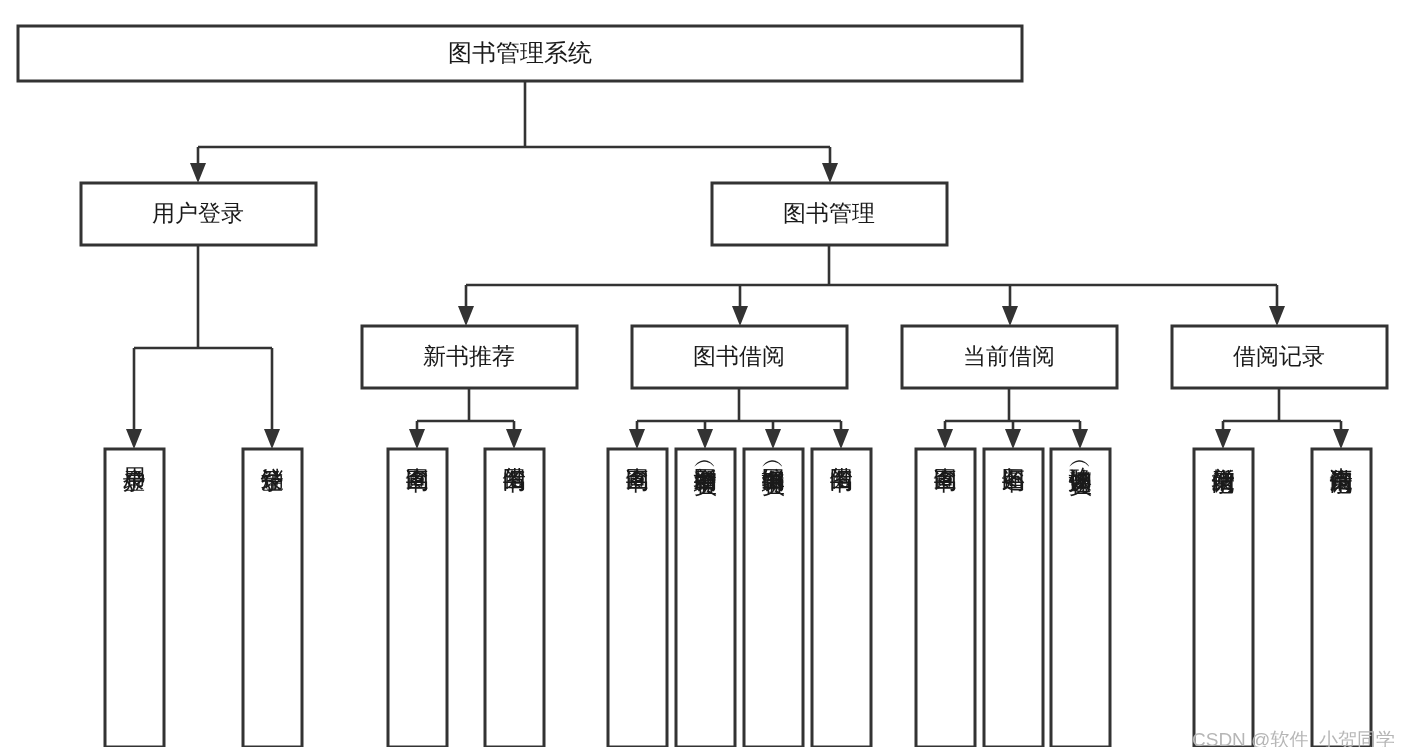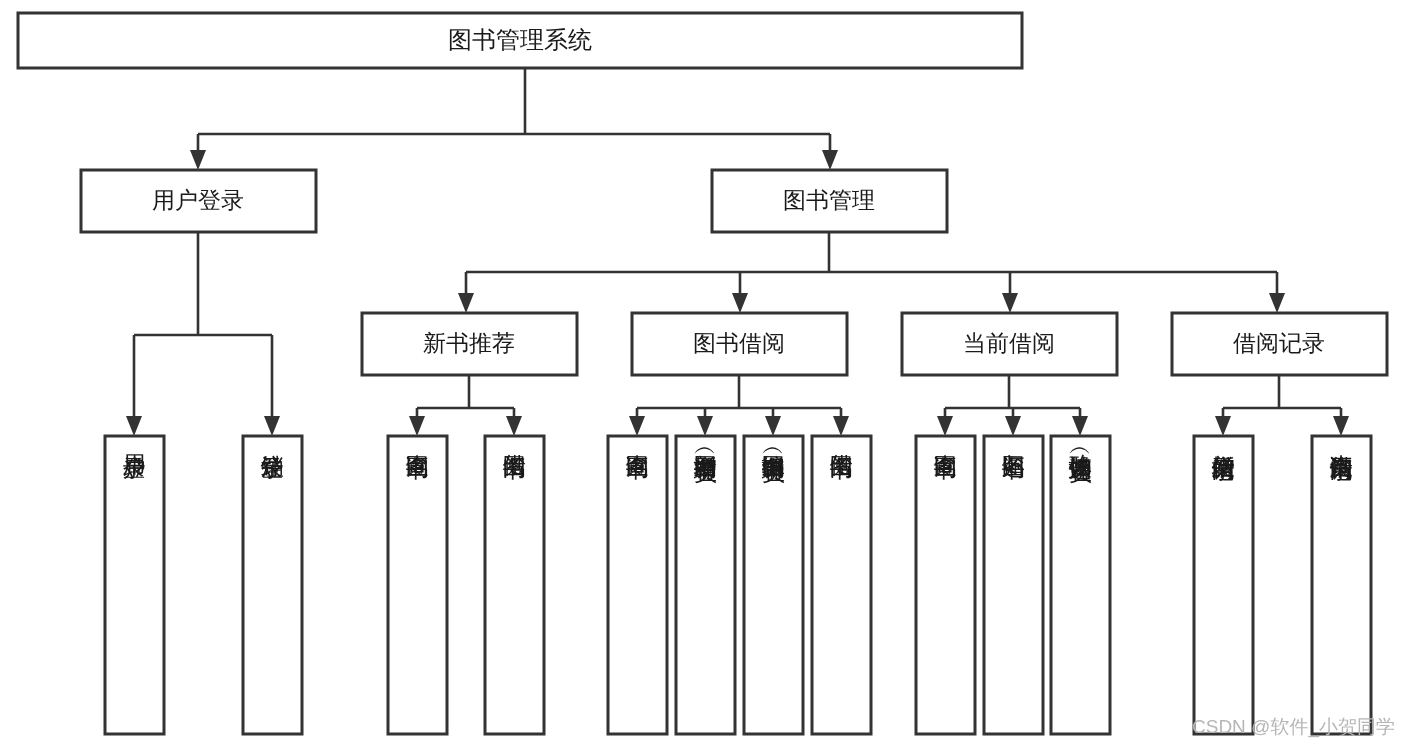--- a/index.html
+++ b/index.html
@@ -12,20 +12,21 @@
     width: 1405px;
     height: 747px;
     font-family: "Liberation Sans", "DejaVu Sans", sans-serif;
     overflow: hidden;
   }
   #diagram-root {
     position: relative;
     width: 1405px;
     height: 537px;
     background: #ffffff;
+    margin-top: 13px;
   }
   svg.diagram-canvas {
     position: absolute;
     top: 0;
     left: 0;
     width: 1405px;
     height: 747px;
     display: block;
   }
   .node-box {

